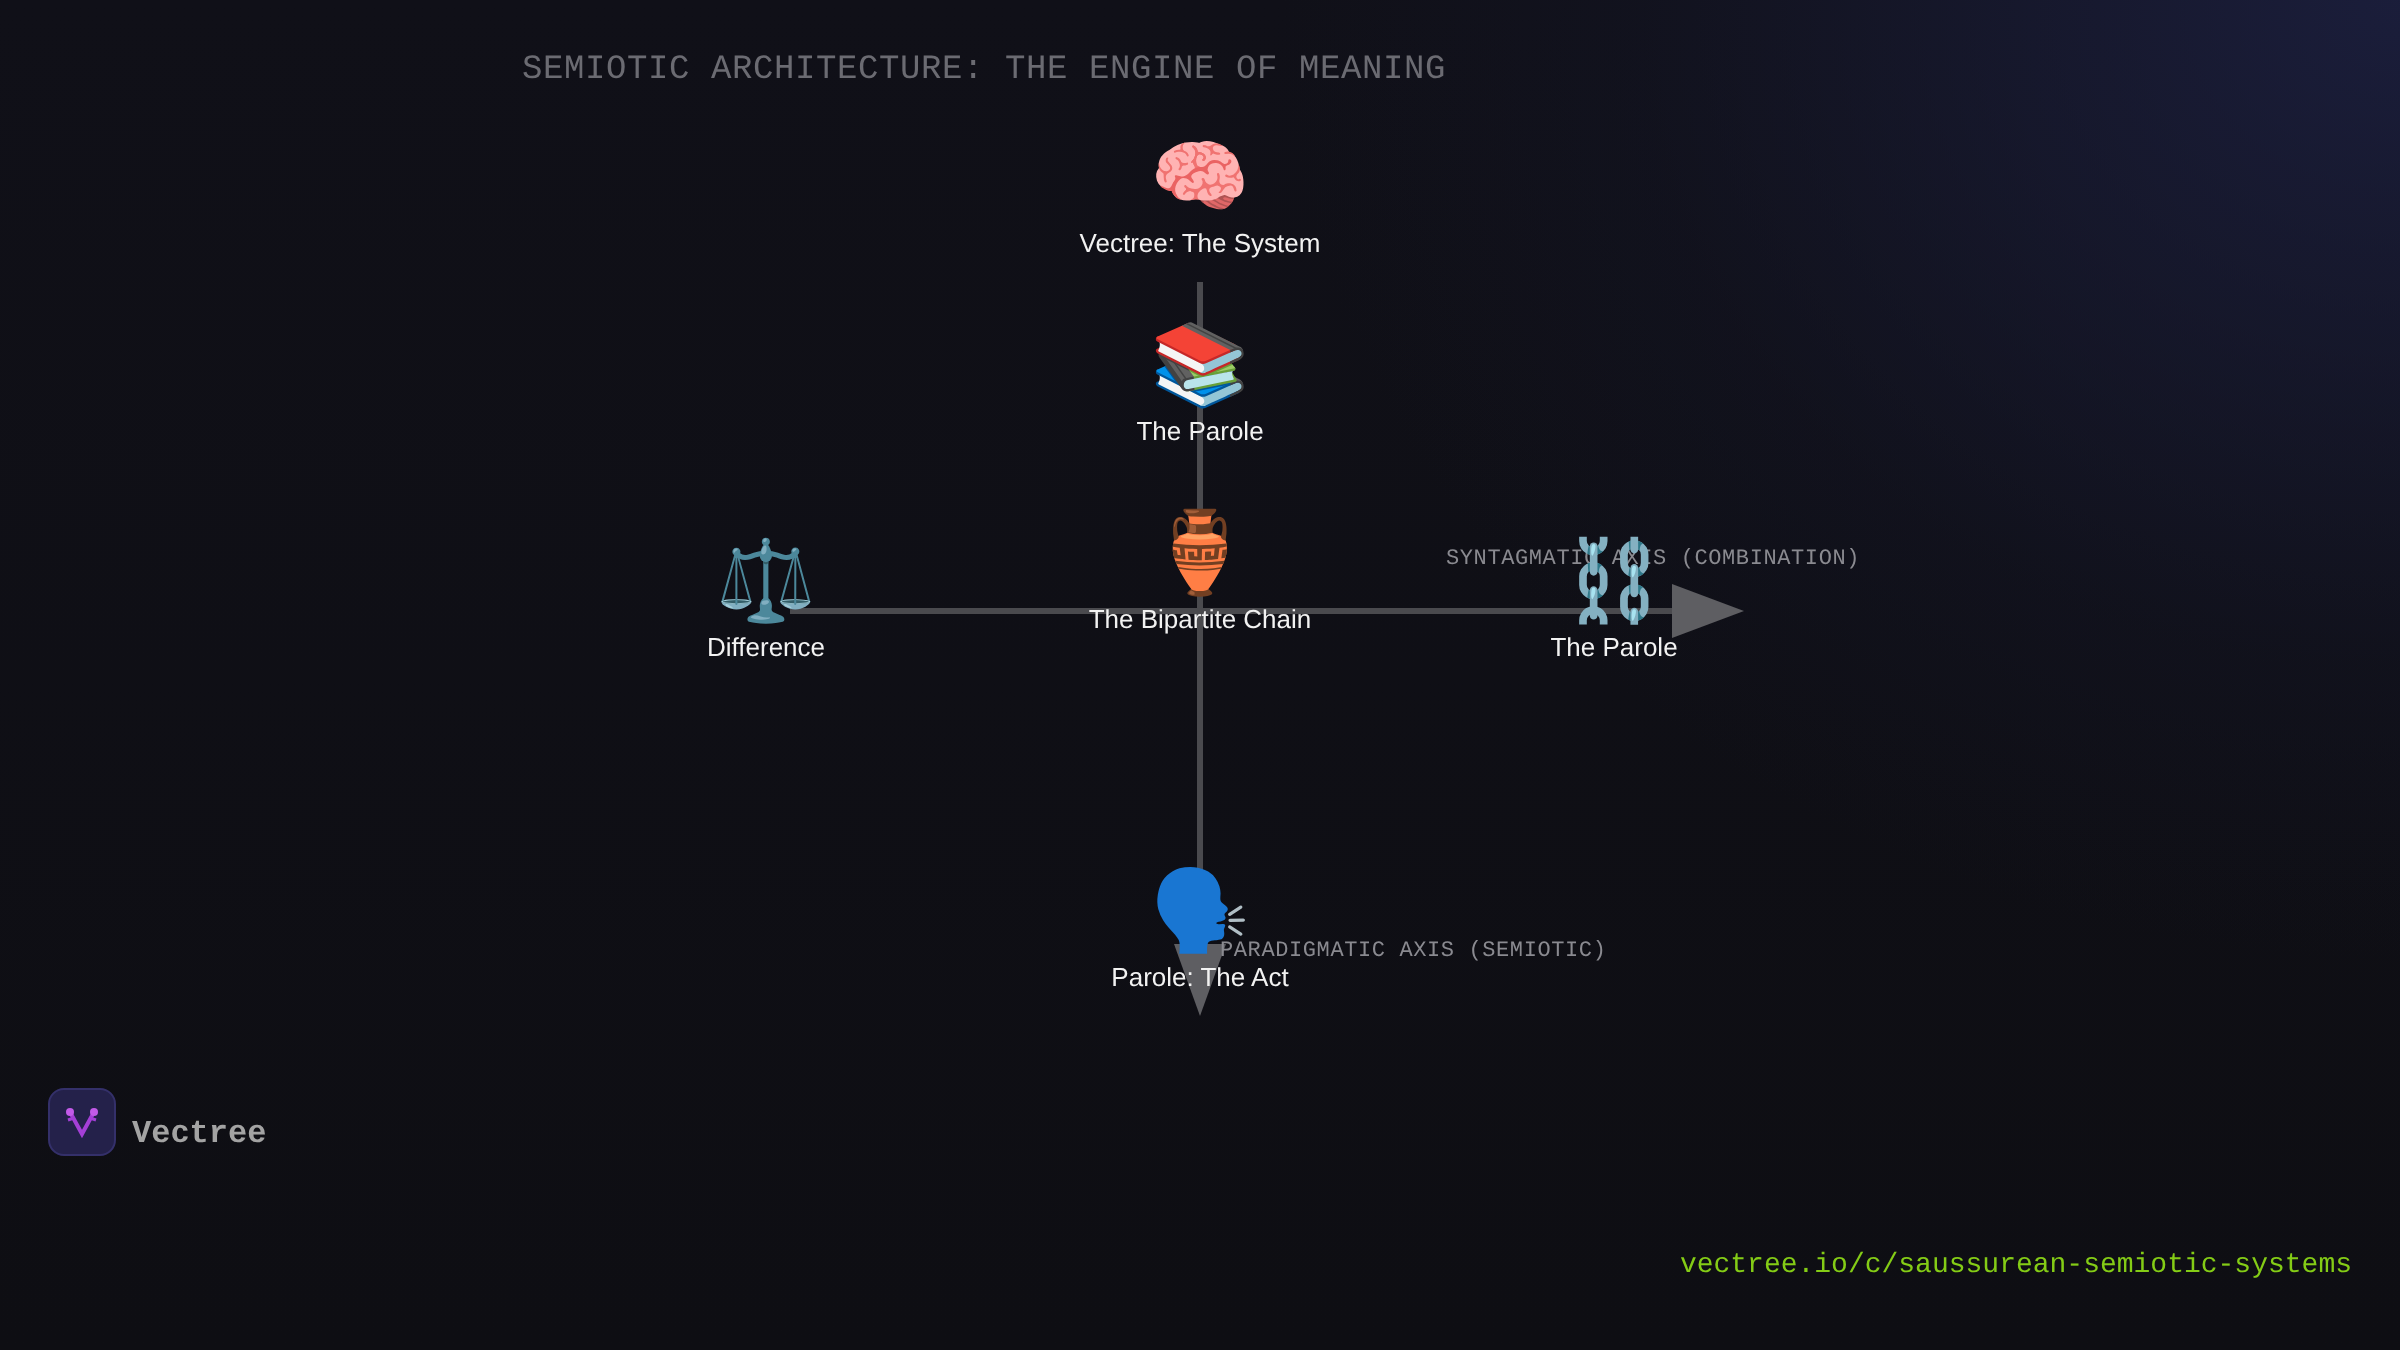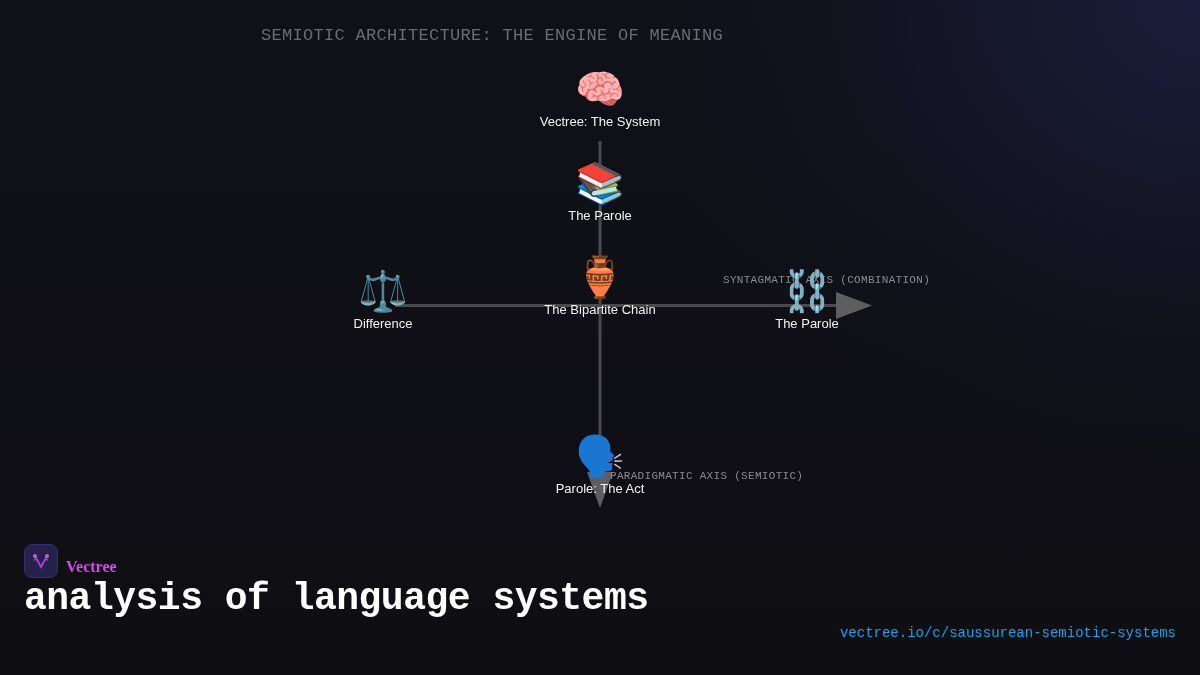--- a/index.html
+++ b/index.html
@@ -23,28 +23,28 @@
   .node .emoji { font-size:40px; line-height:46px; display:block; font-family:"DejaVu Sans", sans-serif; }
   .node .label { font-size:13px; color:#f2f2f2; display:block; margin-top:2px; white-space:nowrap; }
   .axis-label {
     position:absolute; font-family:"Liberation Mono", monospace; font-size:11px; color:#8a8a90; white-space:nowrap; letter-spacing:0.3px;
   }
   .brand { position:absolute; left:24px; top:544px; display:flex; align-items:center; gap:8px; }
   .brand-logo {
     width:34px; height:34px; border-radius:8px; background:#24214a;
     border:1px solid #34306a; display:flex; align-items:center; justify-content:center; box-sizing:border-box;
   }
-  .brand-name { font-family:Liberation Serif, serif; font-weight:bold; font-size:16px; color:#d946ef;margin-top:12px; }
+  .brand-name { font-family:Liberation Mono, monospace; font-weight:bold; font-size:16px; color:#a3a3a3;margin-top:12px; }
   .title {
     position:absolute; left:24px; top:582px; width:800px;
     font-family:"Liberation Mono", monospace; font-weight:bold; font-size:38px; line-height:34px; color:#ffffff; letter-spacing:-0.5px;
   }
   .url {
     position:absolute; right:24px; top:625px;
-    font-family:"Liberation Mono", monospace; font-size:14px; color:#0ea5e9;
+    font-family:"Liberation Mono", monospace; font-size:14px; color:#84cc16;
   }
 </style>
 </head>
 <body>
 
 <div class="bg-glow"></div>
 
 <div class="caption-top">SEMIOTIC ARCHITECTURE: THE ENGINE OF MEANING</div>
 
 <svg class="axes" width="1200" height="675">
@@ -98,16 +98,15 @@
       <path d="M4 5 L10 16 L16 5" stroke="#a43fd6" stroke-width="2" fill="none" stroke-linecap="round"></path>
       <circle cx="4" cy="5" r="2" fill="#c25ae8"></circle>
       <circle cx="16" cy="5" r="2" fill="#c25ae8"></circle>
       <path d="M3 9 L6 8 M17 9 L14 8" stroke="#a43fd6" stroke-width="1.5"></path>
     </svg>
   </div>
   <span class="brand-name">Vectree</span>
 </div>
 
 <div class="title">
-  <div>analysis of language systems</div>
 </div>
 
 <div class="url">vectree.io/c/saussurean-semiotic-systems</div>
 
 </body></html>

